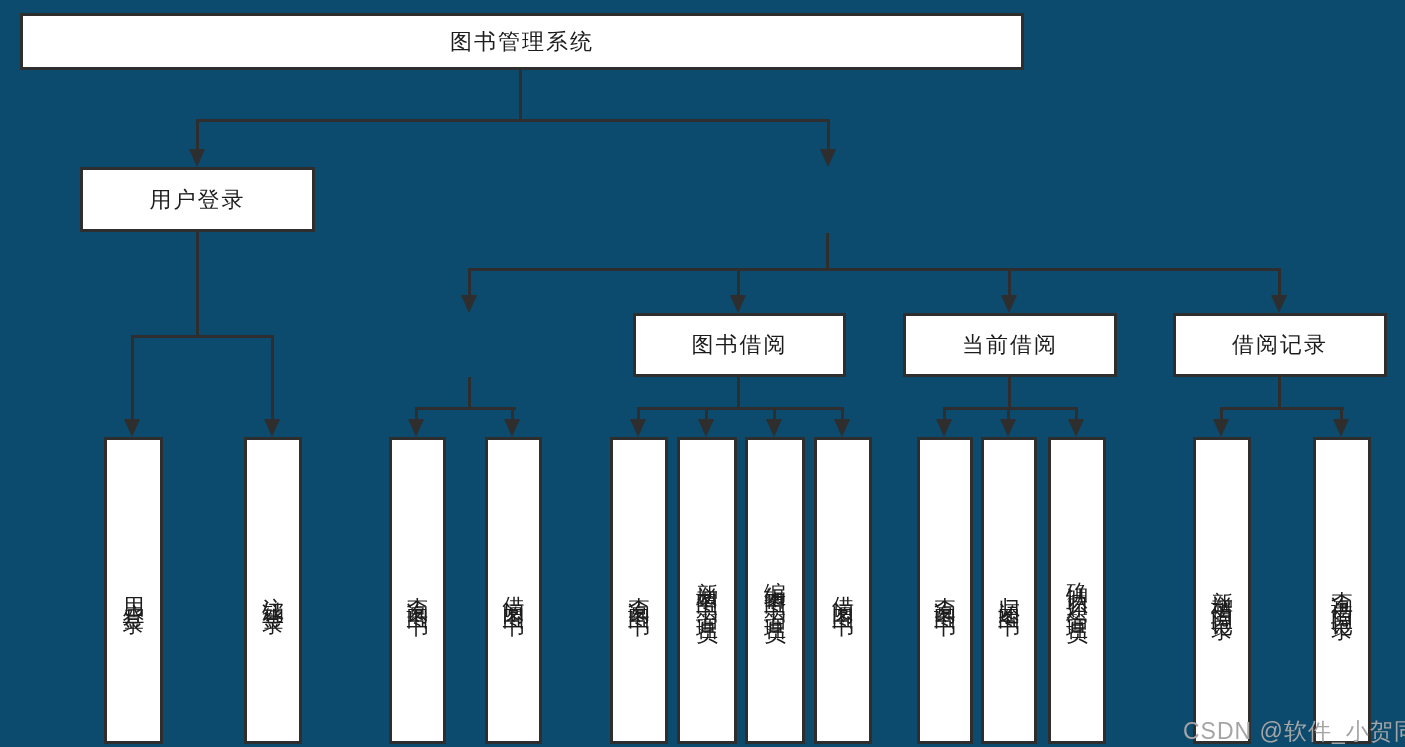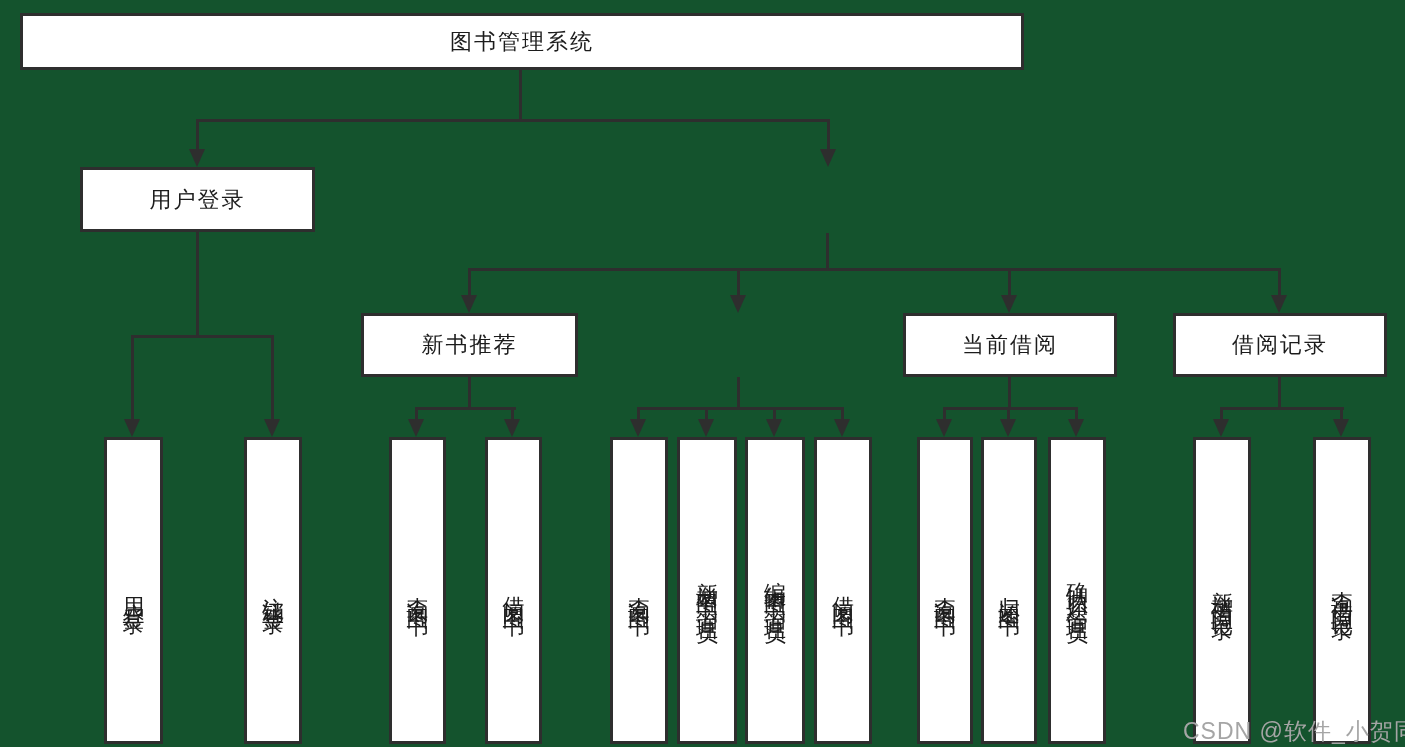--- a/index.html
+++ b/index.html
@@ -1,18 +1,18 @@
 <!DOCTYPE html>
 <html><head>
 <meta charset="utf-8">
 <style>
   * { margin:0; padding:0; }
   html,body { background:#ffffff; }
   .canvas {
-    position:relative; width:1405px; height:747px; background:#14532d;
+    position:relative; width:1405px; height:747px; background:#0c4a6e;
     font-family:"Liberation Sans", sans-serif; overflow:hidden;
   }
   .node {
     position:absolute; border:3px solid #2e2e2e; background:#ffffff;
     display:flex; align-items:center; justify-content:center;
     color:#1c1c1c;
   }
   .hnode { font-size:22px; letter-spacing:2px; }
   .leaf  { writing-mode:vertical-rl; font-size:22px; letter-spacing:6px; line-height:1; }
   .vline { position:absolute; width:3px; background:#2e2e2e; }
@@ -58,22 +58,22 @@
   <div class="hline" style="left:468px;top:268px;width:813px;"></div>
   <div class="vline" style="left:468px;top:268px;height:28px;"></div>
   <div class="arrow" style="left:461px;top:295px;"></div>
   <div class="vline" style="left:737px;top:268px;height:28px;"></div>
   <div class="arrow" style="left:730px;top:295px;"></div>
   <div class="vline" style="left:1008px;top:268px;height:28px;"></div>
   <div class="arrow" style="left:1001px;top:295px;"></div>
   <div class="vline" style="left:1278px;top:268px;height:28px;"></div>
   <div class="arrow" style="left:1271px;top:295px;"></div>
 
-  <div class="node hnode" style="left:361px;top:313px;width:211px;height:58px;">
-    <span>新书推荐</span>
+  <div class="node hnode" style="left:633px;top:313px;width:207px;height:58px;">
+    <span>图书借阅</span>
   </div>
   <div class="node hnode" style="left:903px;top:313px;width:208px;height:58px;">
     <span>当前借阅</span>
   </div>
   <div class="node hnode" style="left:1173px;top:313px;width:208px;height:58px;">
     <span>借阅记录</span>
   </div>
 
   <div class="vline" style="left:468px;top:377px;height:30px;"></div>
   <div class="hline" style="left:415px;top:407px;width:101px;"></div>

